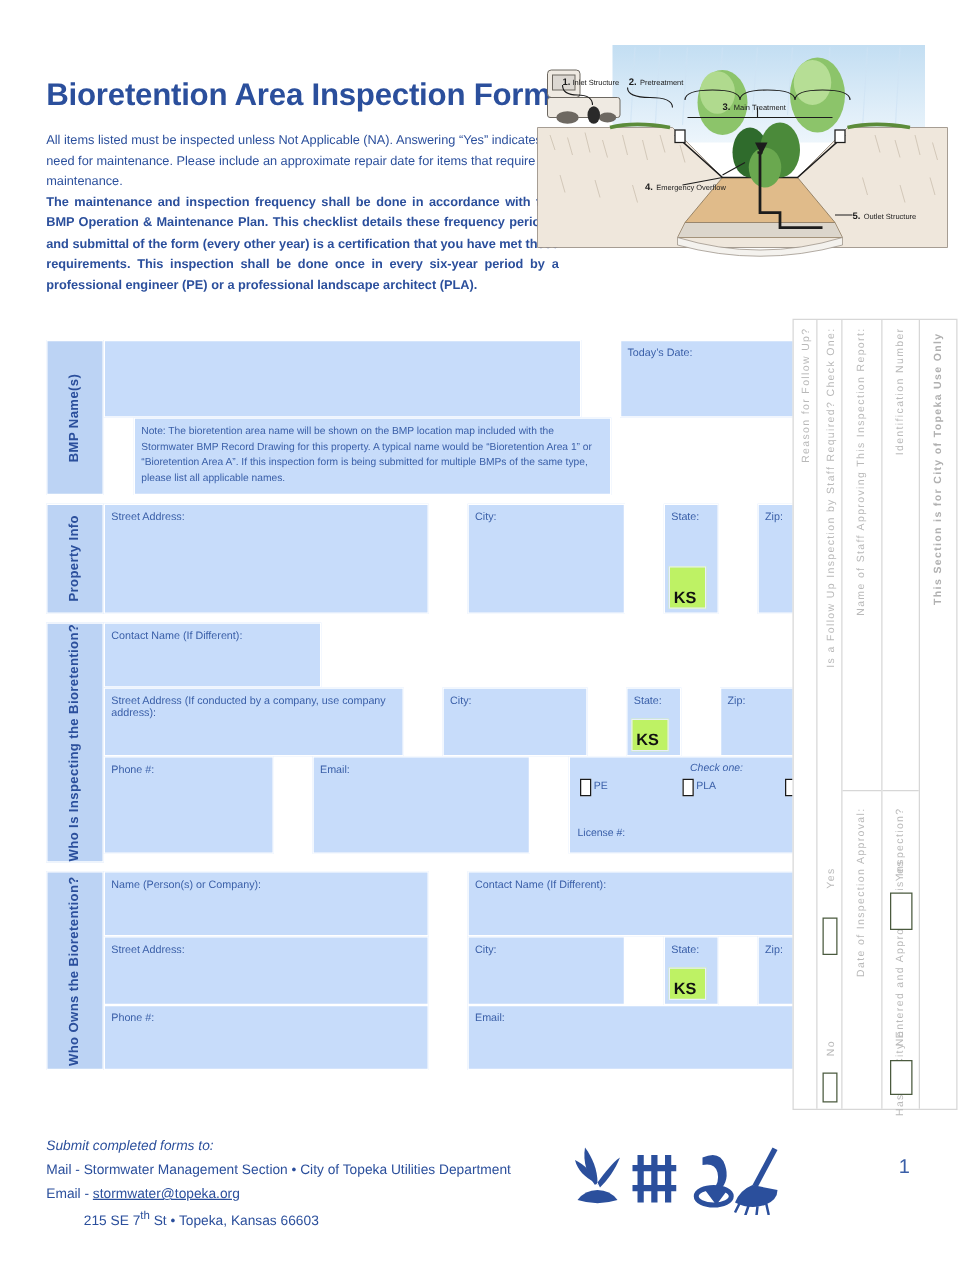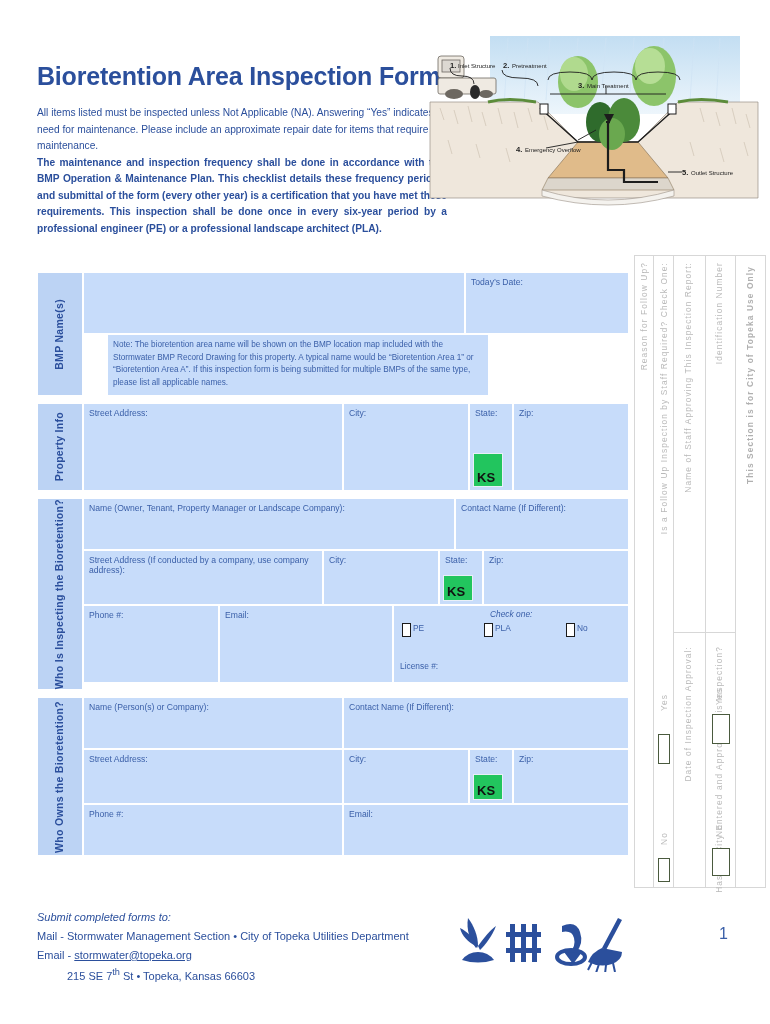--- a/index.html
+++ b/index.html
@@ -38,32 +38,32 @@
     width:44px;flex:0 0 44px;background:#bcd3f4;
     display:flex;align-items:center;justify-content:center;
     border:1px solid #ffffff;
   }
   .vlabel span{
     writing-mode:vertical-rl;transform:rotate(180deg);
     font-size:10.5px;font-weight:bold;color:#2b4f9c;
     text-align:center;line-height:1.25;letter-spacing:.3px;
   }
   .rows{flex:1;display:flex;flex-direction:column;}
-  .row{display:flex;}
+  .row{display:flex;gap:31px;}
   .cell{
     background:#c7dcfa;border:1px solid #ffffff;
     font-size:8.6px;color:#3a5fa8;
     padding:4px 5px 3px 5px;position:relative;
     box-sizing:border-box;overflow:hidden;
   }
   .cell.note{font-size:8.2px;line-height:1.55;}
   .statewrap{position:relative;}
   .ksbox{
     position:absolute;left:3px;bottom:3px;
-    background:#22c55e;border:1px solid #e9eff8;
+    background:#bef264;border:1px solid #e9eff8;
     width:30px;height:34px;
     display:flex;align-items:flex-end;justify-content:flex-start;
     padding:0 0 2px 3px;box-sizing:border-box;
   }
   .ksbox b{font-size:13px;color:#111;font-weight:bold;line-height:1;}
   .ksbox.sm{height:26px;width:30px;}
 
   .chkrow{display:flex;align-items:flex-start;gap:4px;}
   .chkgrp{display:flex;gap:2px;}
   .chk{
@@ -269,23 +269,20 @@
       </div>
     </div>
 
     <div class="sect">
       <div class="vlabel">
         <span>Who Is Inspecting the
 Bioretention?</span>
       </div>
       <div class="rows">
         <div class="row">
-          <div class="cell" style="width:372px;height:52px;">
-            <span>Name (Owner, Tenant, Property Manager or Landscape Company):</span>
-          </div>
           <div class="cell" style="width:174px;height:52px;">
             <span>Contact Name (If Different):</span>
           </div>
         </div>
         <div class="row">
           <div class="cell" style="width:240px;height:55px;">
             <span>Street Address (If conducted by a company, use company address):</span>
           </div>
           <div class="cell" style="width:116px;height:55px;">
             <span>City:</span>

